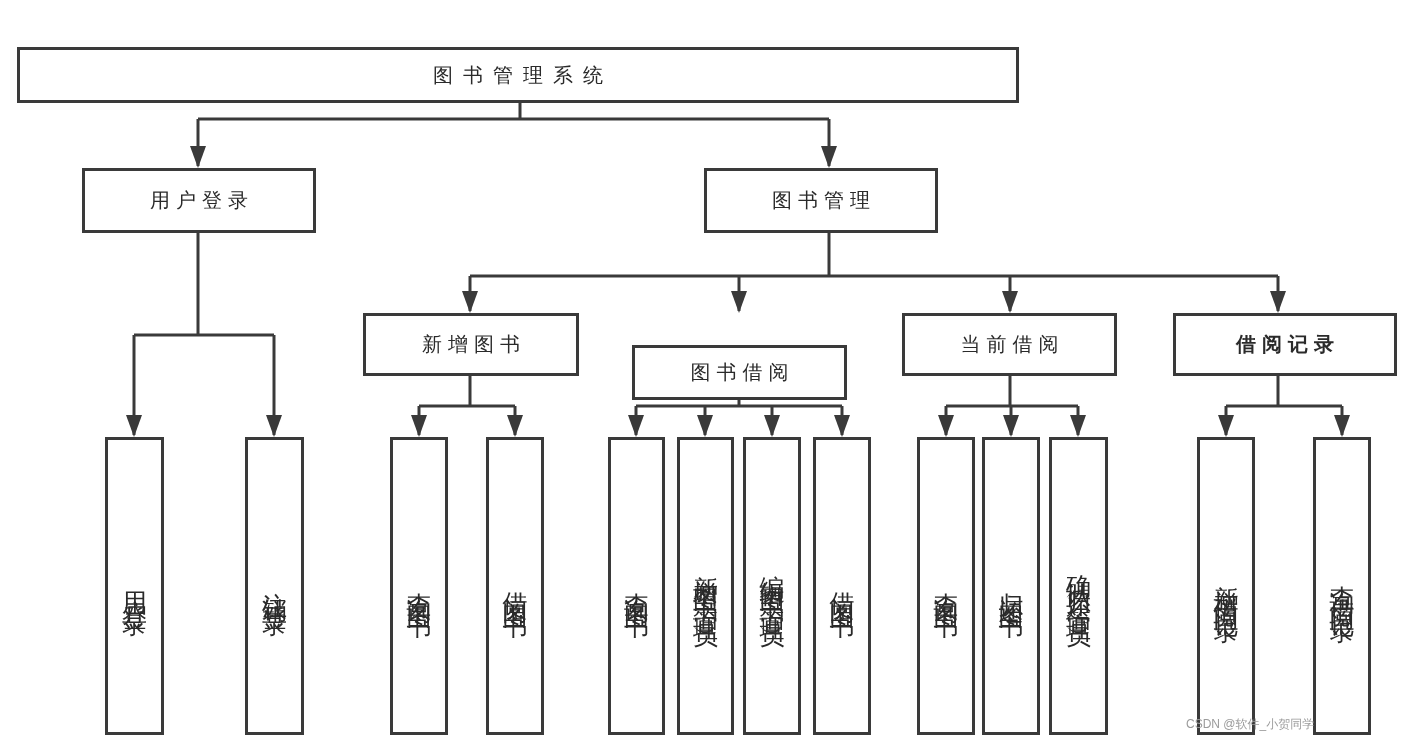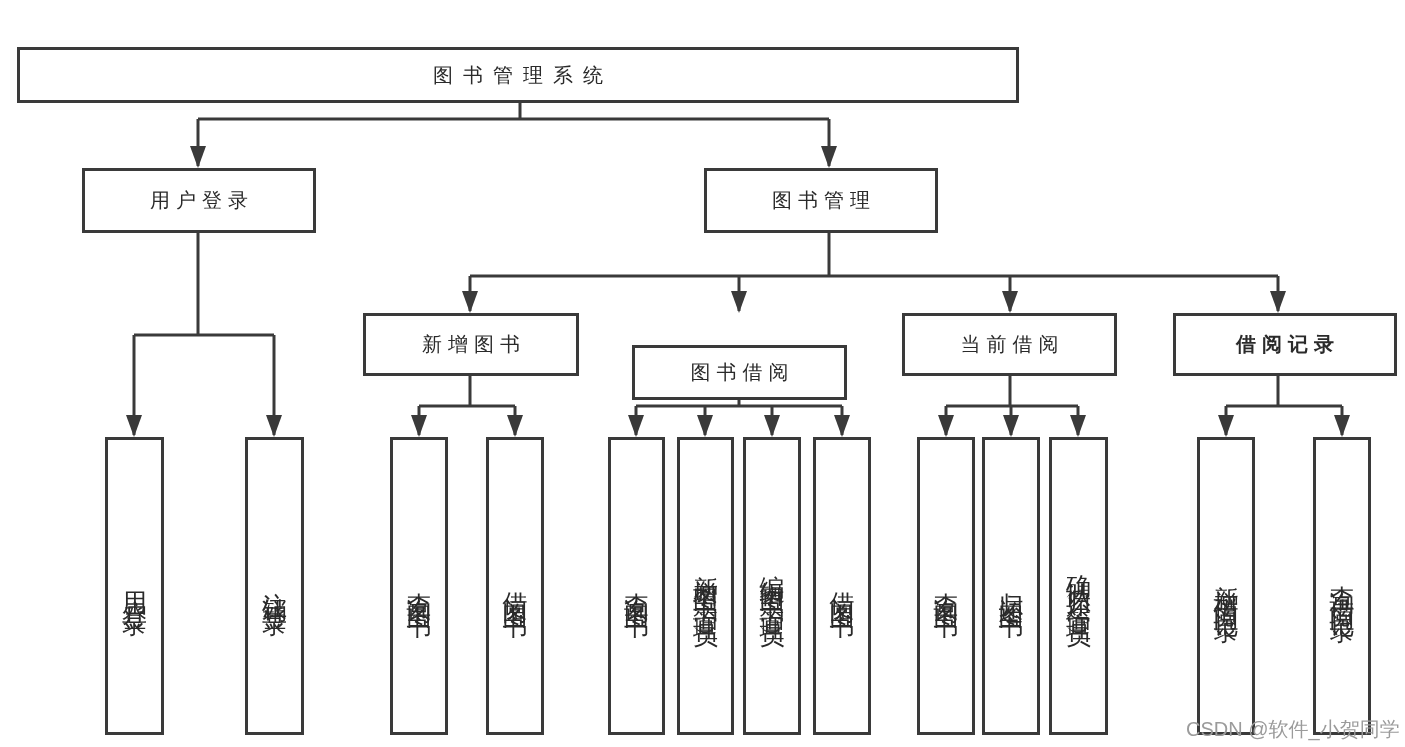--- a/index.html
+++ b/index.html
@@ -59,21 +59,21 @@
     letter-spacing: 7px;
     line-height: 1;
     white-space: nowrap;
   }
   #watermark {
     position: absolute;
     left: 1186px;
     top: 716px;
     z-index: 2;
     color: #9b9b9b;
-    font-size: 20px;
+    font-size: 12px;
     white-space: nowrap;
   }
 </style>
 </head>
 <body>
 
 <div id="canvas">
 
   <svg id="wires" width="1405" height="747" viewBox="0 0 1405 747">
     <defs>

